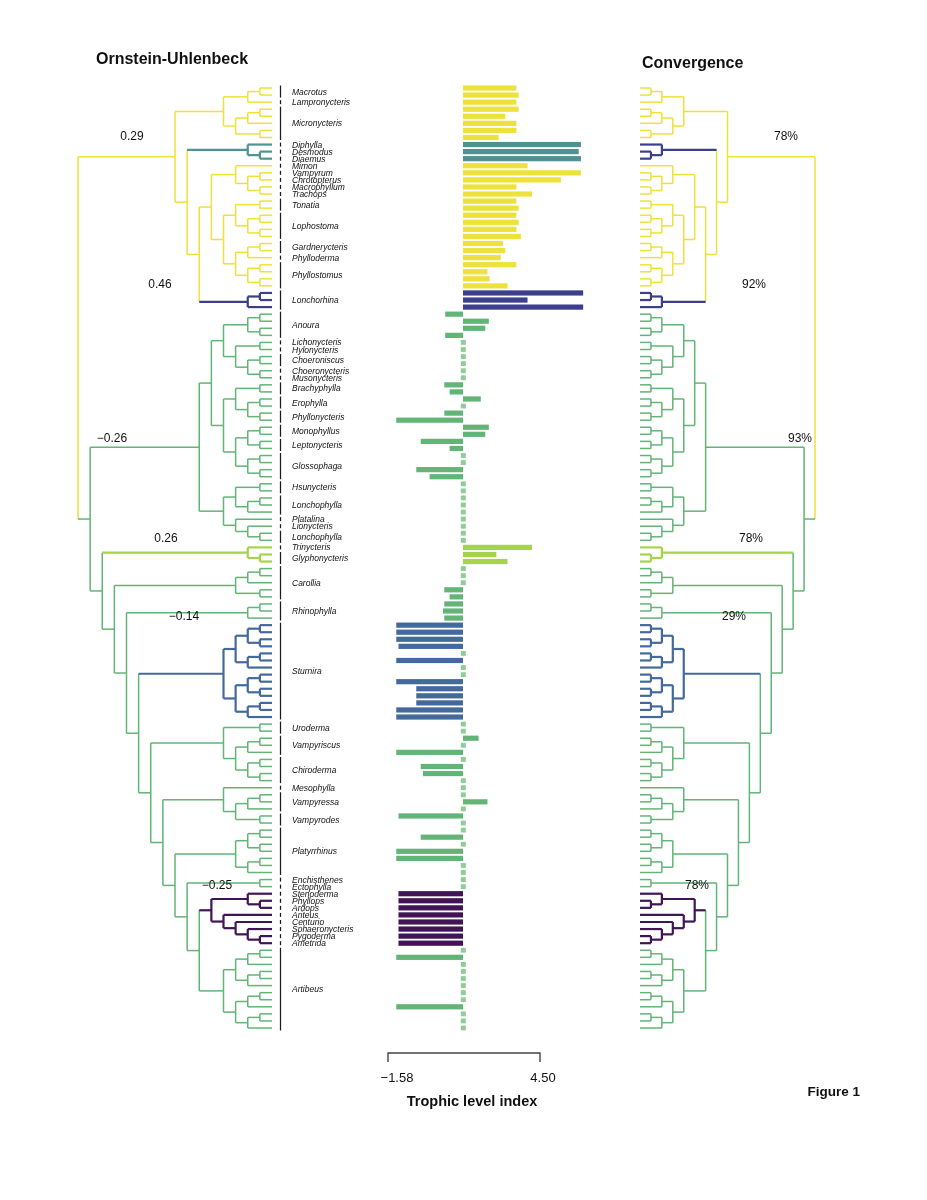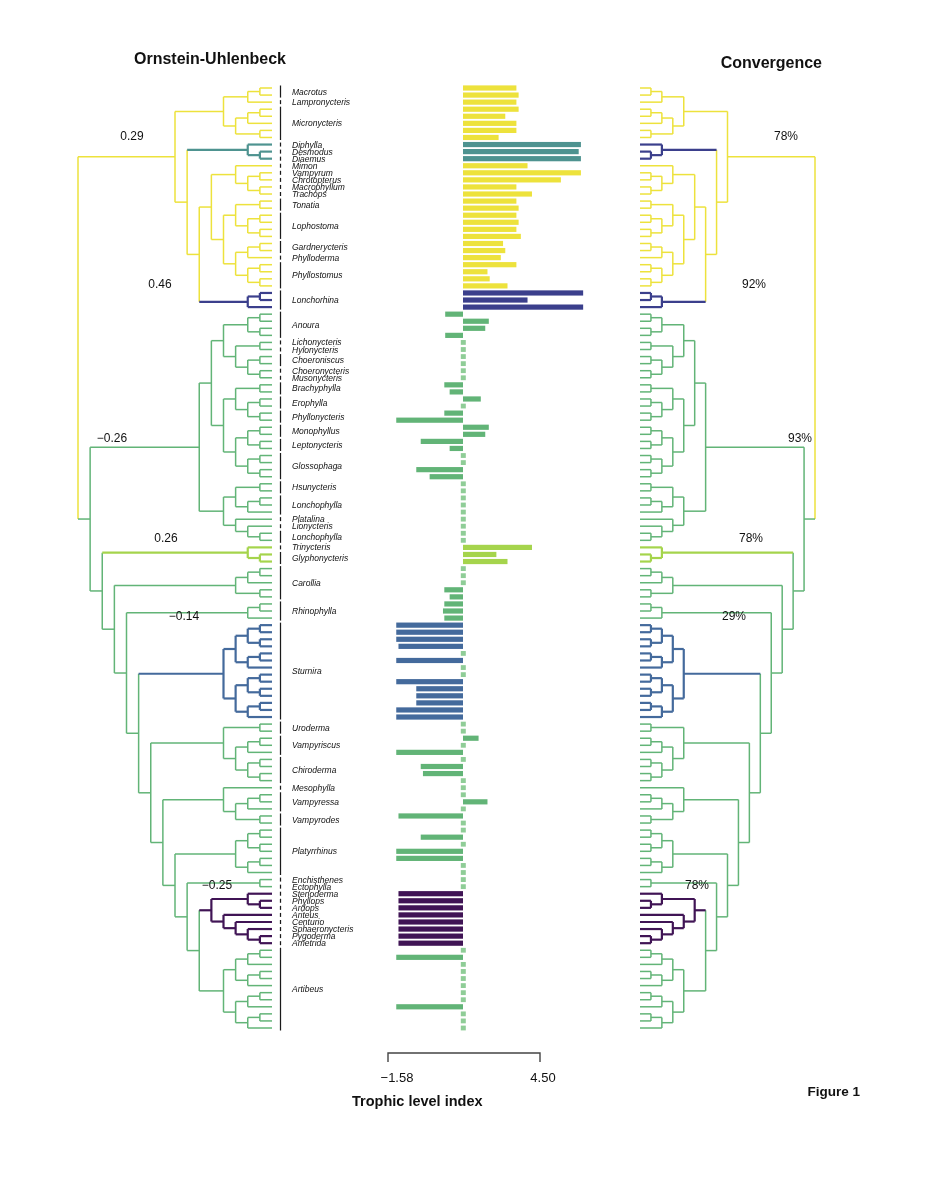--- a/index.html
+++ b/index.html
@@ -1,22 +1,22 @@
 <!DOCTYPE html>
 <html><head>
 <meta charset="utf-8">
 <style>
   html,body{margin:0;padding:0;background:#fff;}
   .fig{position:relative;width:927px;height:1200px;background:#ffffff;overflow:hidden;
        font-family:"Liberation Sans",sans-serif;color:#111;}
   .fig svg{position:absolute;left:0;top:0;}
   .abs{position:absolute;}
-  .title{font-weight:bold;font-size:16px;text-align:right;}
+  .title{font-weight:bold;font-size:16px;text-align:left;}
   .axlab{font-size:13px;text-align:center;}
-  .axtitle{font-weight:bold;font-size:14.5px;}
+  .axtitle{font-weight:bold;font-size:14.5px;text-align:center;}
   .figlab{font-weight:bold;font-size:13.5px;text-align:right;}
 </style>
 </head>
 <body>
 
 <div class="fig">
   <svg id="plot" width="927" height="1200" viewBox="0 0 927 1200">
       <g>
         <line x1="78" y1="156.7717340225564" x2="78" y2="519.0387403445136" stroke="#EDE23C" stroke-width="1.5"></line>
         <line x1="78" y1="156.7717340225564" x2="175" y2="156.7717340225564" stroke="#EDE23C" stroke-width="1.5"></line>

